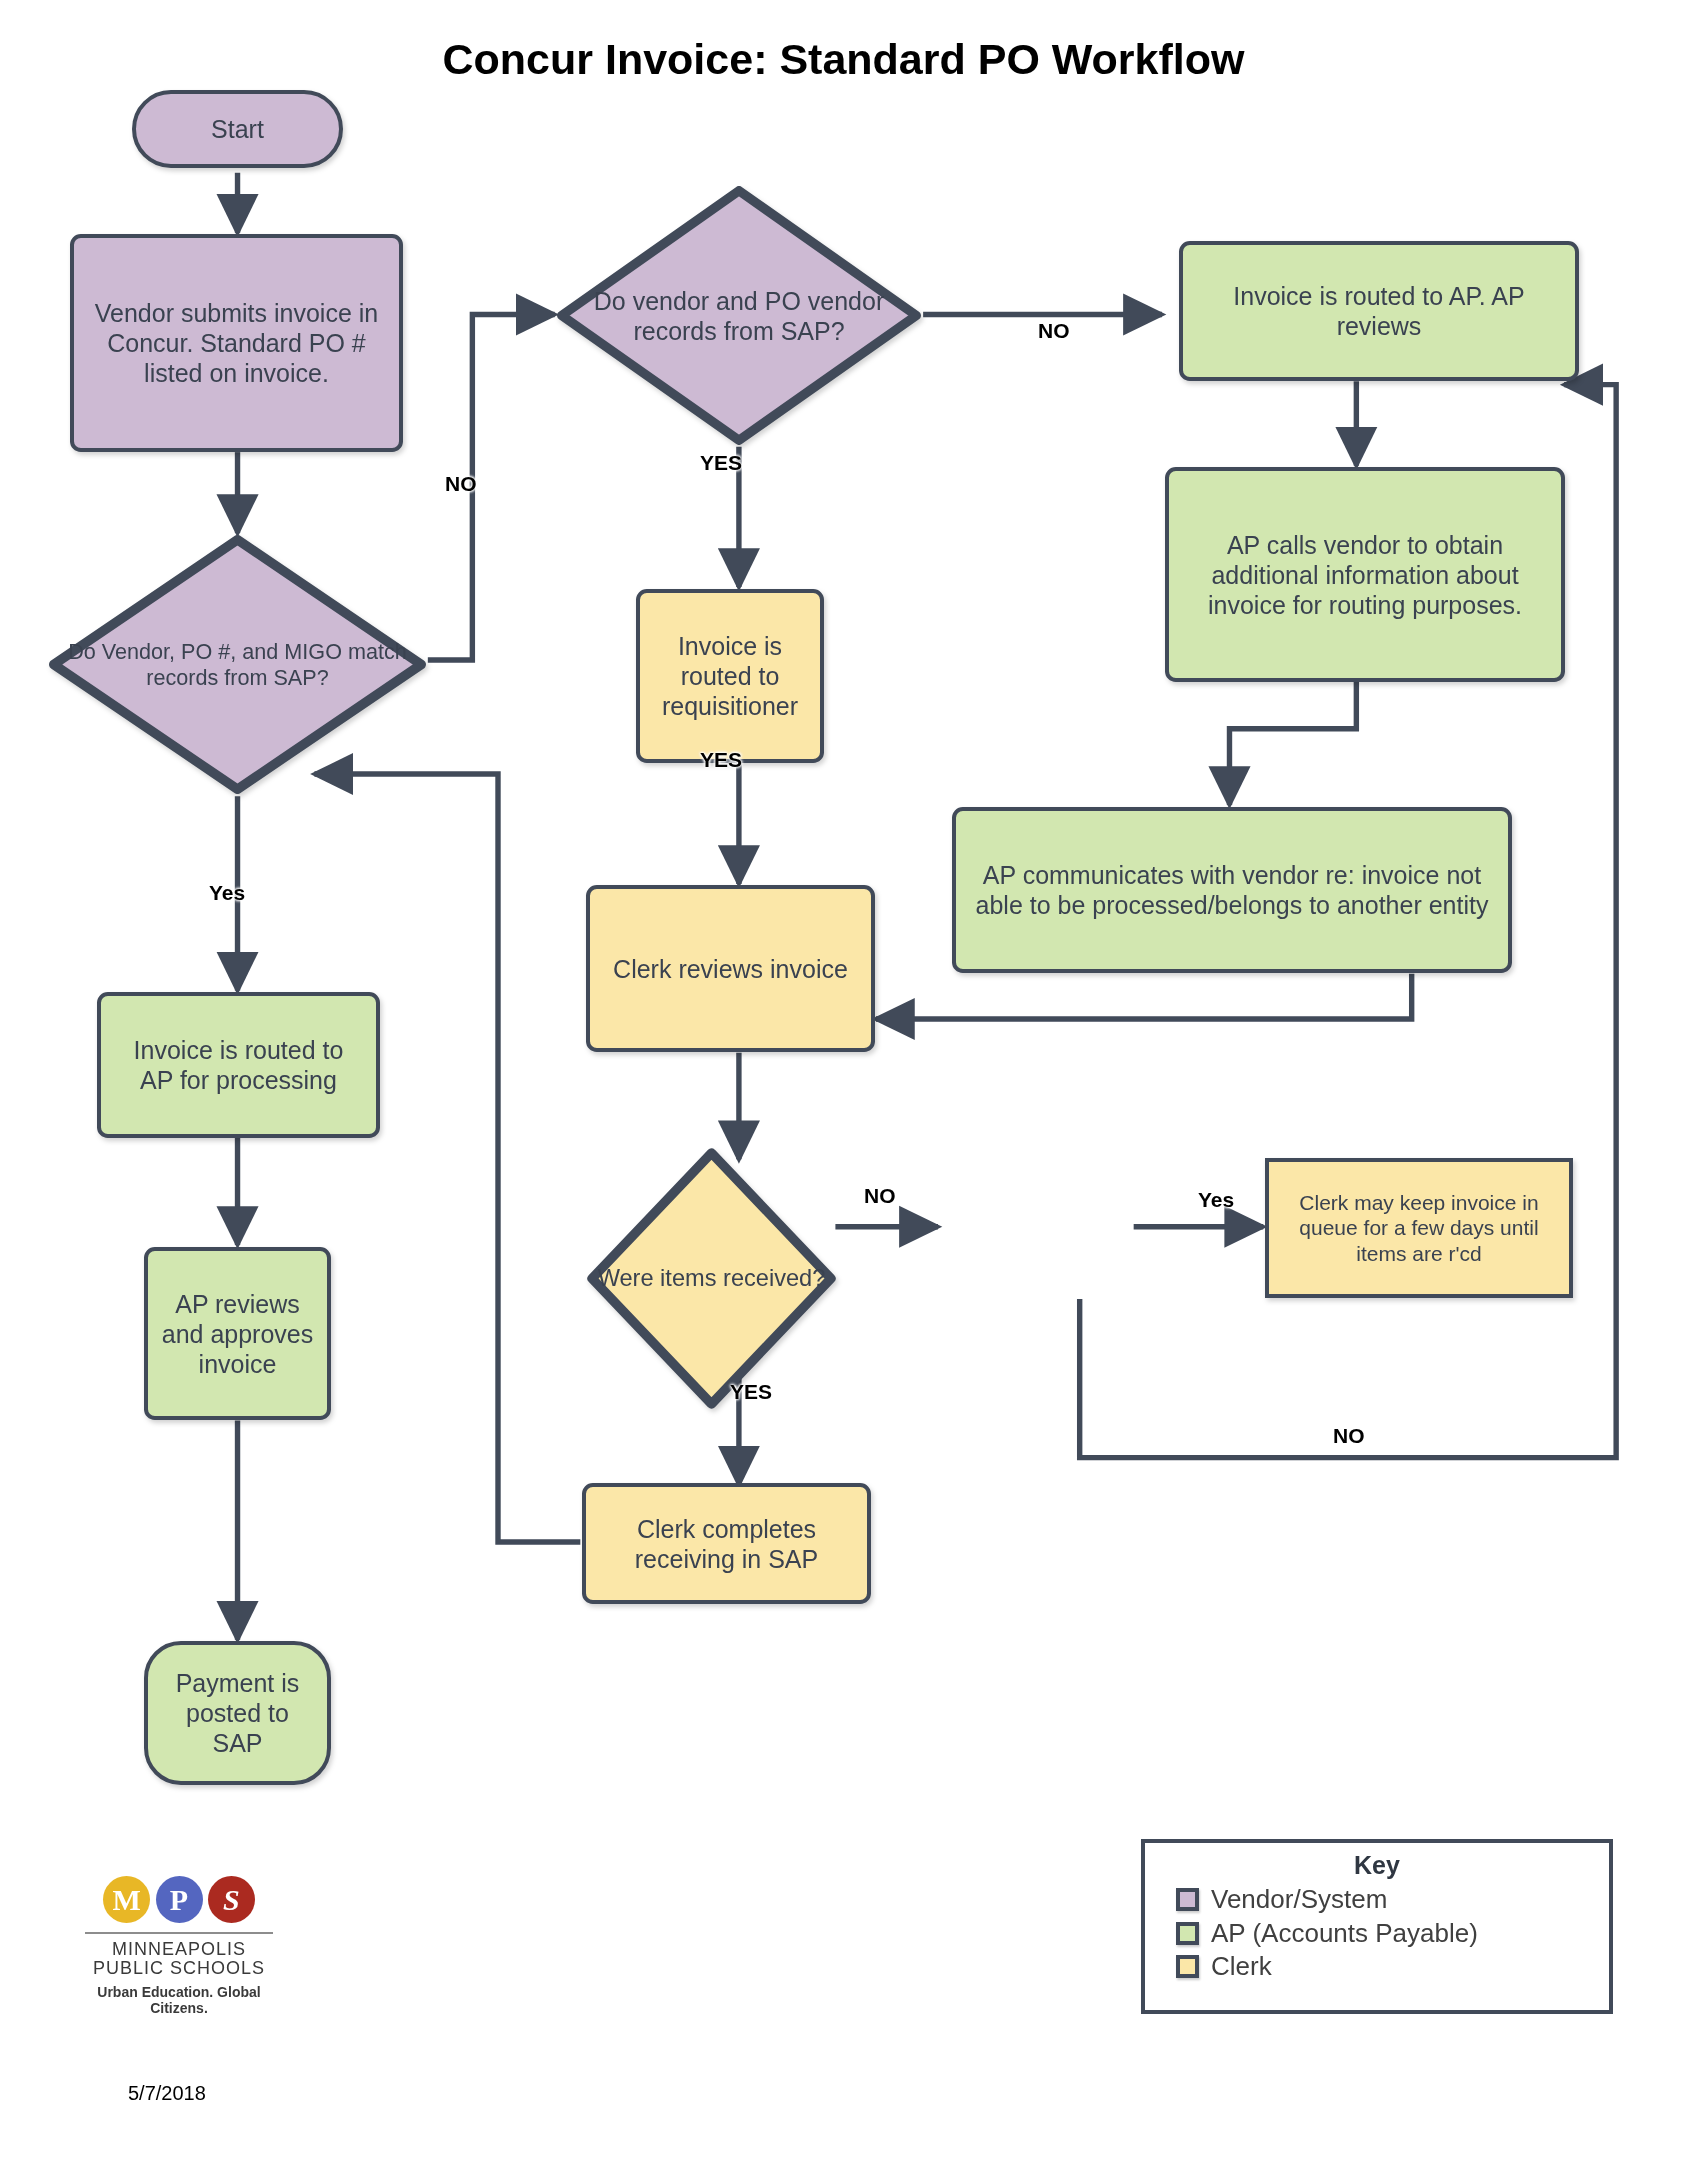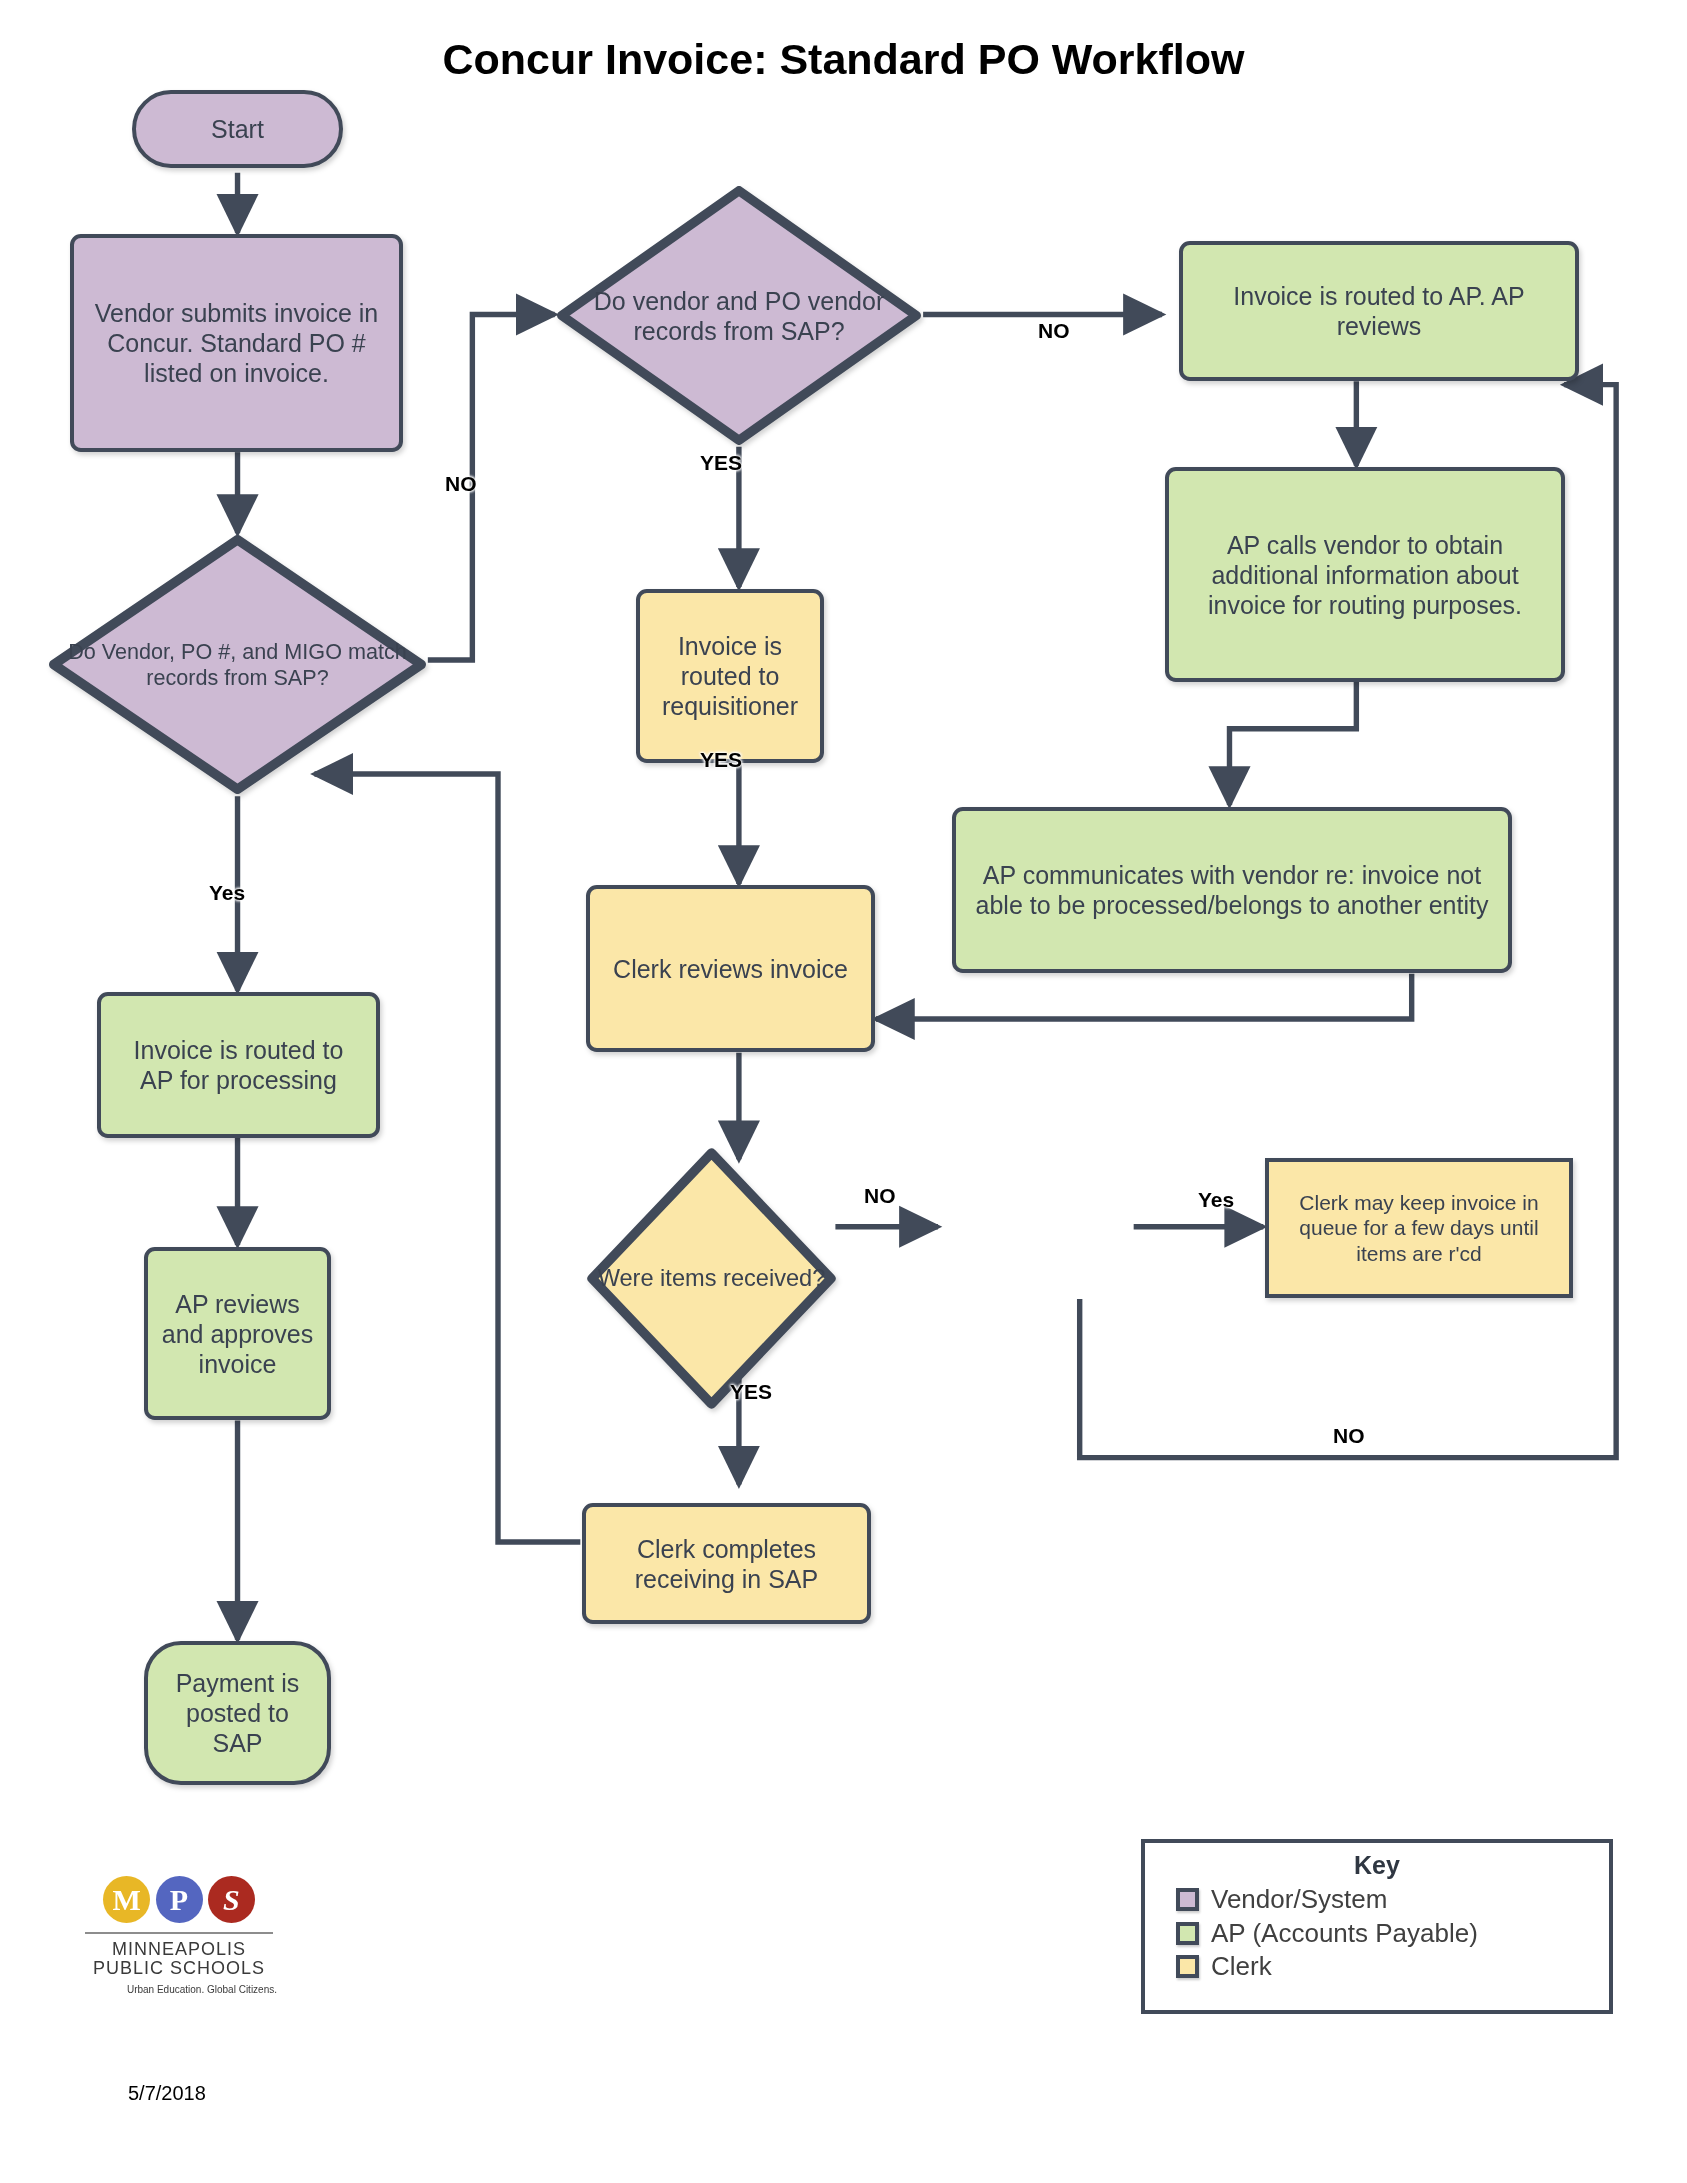--- a/index.html
+++ b/index.html
@@ -39,21 +39,21 @@
       margin-right:12px;flex:0 0 auto;filter:drop-shadow(1.3px 2px 1.3px rgba(0,0,0,0.2));}
   .keylabel{font-size:26px;color:#404040;}
 
   #logo{position:absolute;left:81px;top:1876px;width:196px;z-index:6;}
   .circrow{display:flex;gap:5.4px;justify-content:center;}
   .circ{width:47px;height:47px;border-radius:50%;display:flex;align-items:center;
         justify-content:center;color:#fff;font-size:30px;font-weight:bold;
         font-family:"Liberation Serif","DejaVu Serif",serif;}
   #logoRule{height:2px;background:#8d8d8d;margin:9.4px 4px 5.4px 4px;}
   #logoName{text-align:center;font-size:18px;letter-spacing:1px;color:#3a3a3a;line-height:1.05;}
-  #logoTag{text-align:right;font-size:10px;color:#3a3a3a;margin-top:6px;font-weight:normal;}
+  #logoTag{text-align:center;font-size:14px;color:#3a3a3a;margin-top:6px;font-weight:bold;}
   #datestamp{position:absolute;left:128px;top:2082px;font-size:20px;color:#000;z-index:6;}
 </style>
 </head>
 <body>
 
 <div id="stage">
 
   <div id="title">Concur Invoice: Standard PO Workflow</div>
 
   <svg id="wires" viewBox="0 0 2500 3235">
@@ -149,21 +149,21 @@
       <path d="M186,9 L363,195 L186,381 L9,195 Z" fill="#fbe7a8" stroke="#414a59" stroke-width="14" stroke-linejoin="round"></path>
     </svg>
     <span class="dtxt">Were items received?</span>
   </div>
 
 
   <div class="node yellow sq" style="left:1265px;top:1158px;width:308px;height:140px;font-size:21px;padding:0 10.8px;">
     <span>Clerk may keep invoice in queue for a few days until items are r'cd</span>
   </div>
 
-  <div class="node yellow proc" style="left:582px;top:1483px;width:289px;height:121px;font-size:25px;padding:0 12px;margin-top:20px;">
+  <div class="node yellow proc" style="left:582px;top:1483px;width:289px;height:121px;font-size:25px;padding:0 12px;">
     <span>Clerk completes receiving in SAP</span>
   </div>
 
   <div class="node green proc" style="left:1165px;top:241px;width:400px;height:140px;font-size:25px;padding:0 15px;margin-left:14px;">
     <span>Invoice is routed to AP. AP reviews</span>
   </div>
 
   <div class="node green proc" style="left:1165px;top:467px;width:400px;height:215px;font-size:25px;padding:0 15px;">
     <span>AP calls vendor to obtain additional information about invoice for routing purposes.</span>
   </div>

